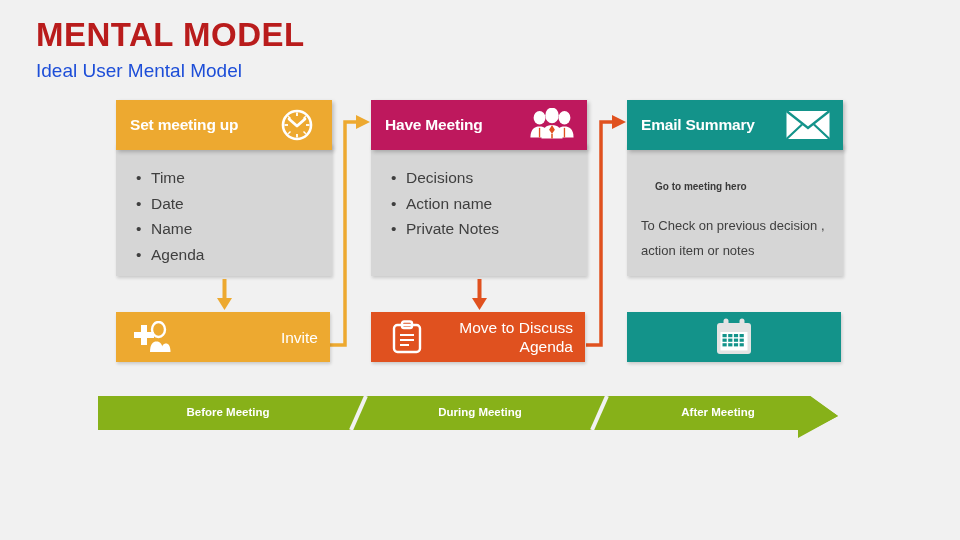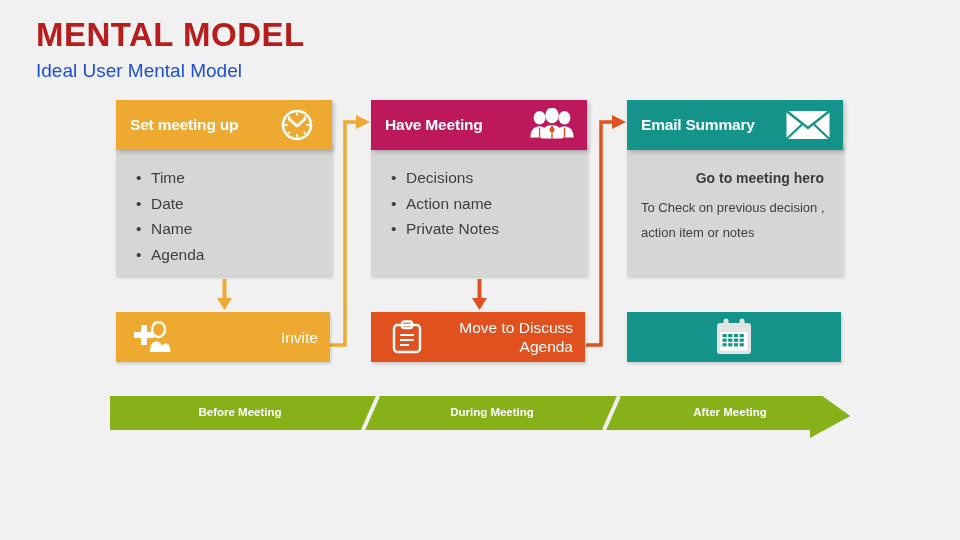--- a/index.html
+++ b/index.html
@@ -93,26 +93,25 @@
     line-height: 25.5px;
     padding-left: 3px;
   }
   .card-body li::before {
     content: "\2022";
     position: absolute;
     left: -12px;
     color: #3F3F3F;
   }
   .card-body .para-strong {
-    font-size: 14px;
+    font-size: 10px;
     font-weight: bold;
     color: #3A3A3A;
     line-height: 24px;
-    margin: 5px;
-    text-align: right;
+    margin: 14px;
   }
   .card-body .para {
     font-size: 13px;
     color: #3F3F3F;
     line-height: 25px;
     margin: 0;
   }
 
   
   .action {
@@ -148,21 +147,21 @@
     line-height: 19px;
     white-space: pre-line;
   }
 
   
   .conn { position: absolute; z-index: 2; }
 
   
   #timeline {
     position: absolute;
-    left: 110px;
+    left: 98px;
     top: 396px;
     width: 740px;
     height: 42px;
   }
   .tl-seg {
     position: absolute;
     top: 0;
     height: 32px;
     line-height: 32px;
     text-align: center;

